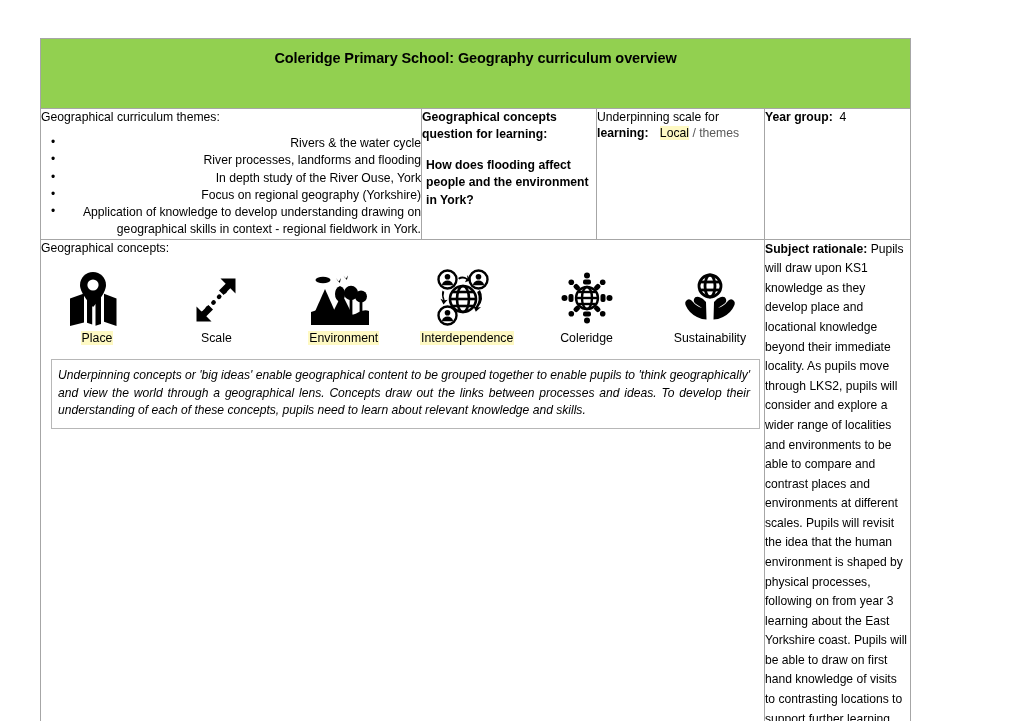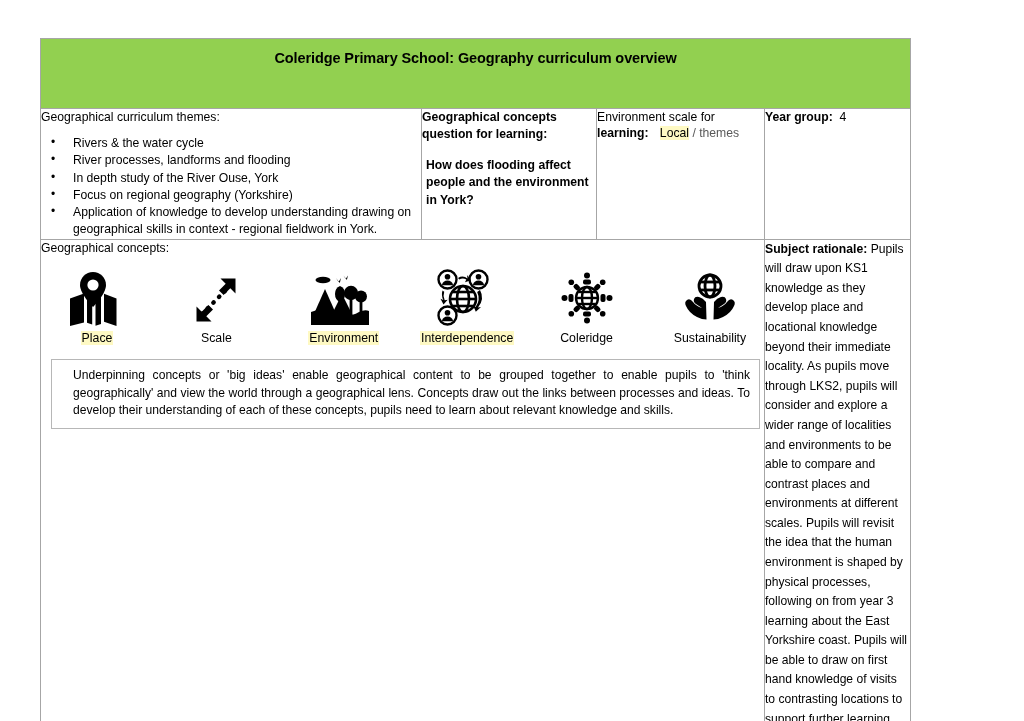--- a/index.html
+++ b/index.html
@@ -70,20 +70,21 @@
     margin: 10px 0 0 0;
     padding: 0 0 0 24px;
     list-style: none;
   }
   ul.themes li {
     position: relative;
     font-size: 12.2px;
     line-height: 1.38;
     margin-bottom: 0.5px;
     padding-left: 8px;
+    text-align: right;
   }
   ul.themes li::before {
     content: "\2022";
     position: absolute;
     left: -14px;
     top: -1px;
     font-size: 12px;
   }
 
   .enq-head {
@@ -135,21 +136,22 @@
     font-size: 12.3px;
     margin-top: 5px;
     line-height: 1.2;
     padding: 0 1px;
     white-space: nowrap;
   }
 
   .underpin-box {
     margin: 14px 4px 0 10px;
     border: 1px solid #b7b7b7;
-    padding: 7px 9px 8px 21px;
+    padding: 7px 9px 8px 6px;
+    font-style: italic;
   }
   .underpin-box p {
     margin: 0;
     font-size: 12.1px;
     line-height: 1.45;
     text-align: justify;
   }
 
   
   .rationale-cell { padding: 6px 8px 8px 7px; }
@@ -194,21 +196,21 @@
         </ul>
       </td>
 
       <td class="cell-pad">
         <div class="enq-head">Geographical concepts</div>
         <div class="enq-head">question for learning:</div>
         <div class="enq-question">How does flooding affect people and the environment in York?</div>
       </td>
 
       <td class="cell-pad">
-        <div class="lbl">Environment scale for</div>
+        <div class="lbl">Underpinning scale for</div>
         <div class="scale-line">
           <span class="lbl-inline">learning:</span><span>&nbsp;</span><span class="hl">Local</span><span class="grey-txt"> / </span><span class="grey-txt">themes</span>
         </div>
       </td>
 
       <td class="cell-pad">
         <div class="scale-line">
           <span class="lbl-inline">Year group:</span><span>&nbsp;&nbsp;</span><span>4</span>
         </div>
       </td>

